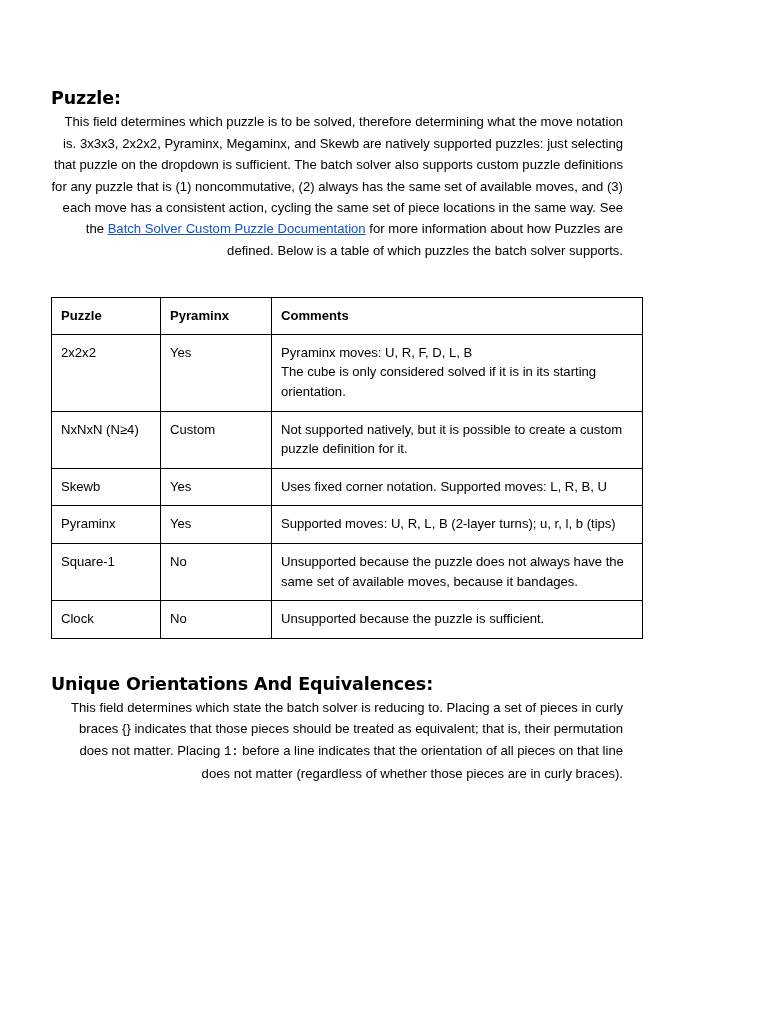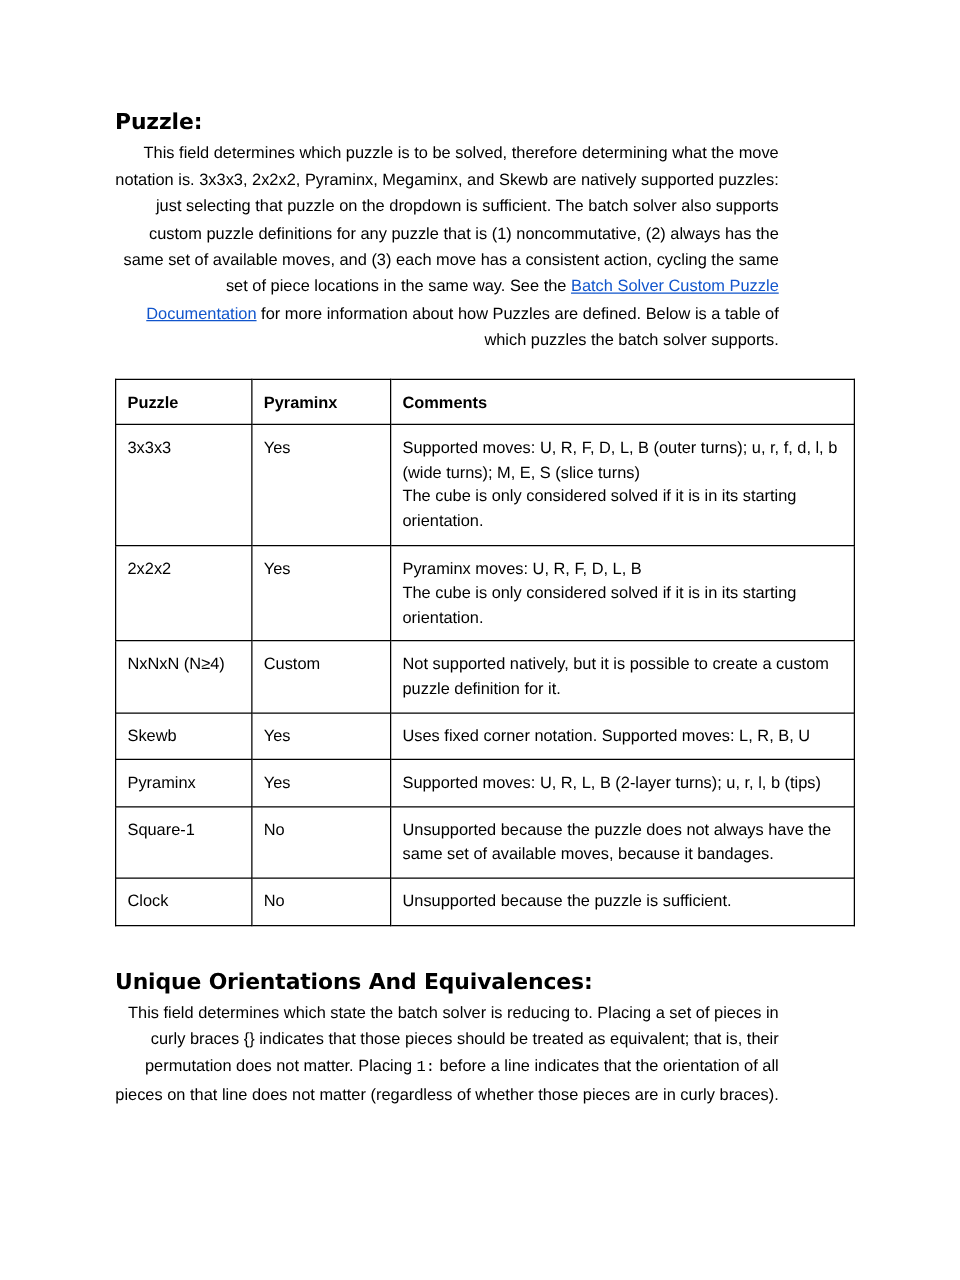--- a/index.html
+++ b/index.html
@@ -14,21 +14,21 @@
     font-family: "Liberation Sans", sans-serif;
     color: #000000;
     -webkit-font-smoothing: antialiased;
   }
   .page {
     position: relative;
     width: 712px;
     height: 1024px;
     background: #ffffff;
     box-sizing: border-box;
-    padding: 88px 89px 0 92px;
+    padding: 88px 89px 0 51px;
   }
   h1.section-heading {
     font-family: "DejaVu Sans", sans-serif;
     font-size: 17.5px;
     font-weight: bold;
     line-height: 1.22;
     margin: 0 0 2px 0;
     letter-spacing: -0.1px;
     color: #000;
   }
@@ -48,21 +48,21 @@
     color: #1155cc;
     text-decoration: underline;
   }
   code.mono {
     font-family: "Liberation Mono", monospace;
     font-size: 12.3px;
   }
   table.puzzle-table {
     border-collapse: collapse;
     width: 591px;
-    margin-top: 20px;
+    margin-top: 36px;
     table-layout: fixed;
   }
   table.puzzle-table th,
   table.puzzle-table td {
     border: 1.3px solid #000000;
     vertical-align: top;
     padding: 8px 9px 9px 9px;
     font-size: 13.1px;
     line-height: 19.6px;
     font-family: "Liberation Sans", sans-serif;
@@ -96,28 +96,20 @@
       <col class="c-comments">
     </colgroup>
     <thead>
       <tr>
         <th>Puzzle</th>
         <th>Pyraminx</th>
         <th>Comments</th>
       </tr>
     </thead>
     <tbody>
-      <tr>
-        <td>3x3x3</td>
-        <td>Yes</td>
-        <td class="cell-lines">
-          <span>Supported moves: U, R, F, D, L, B (outer turns); u, r, f, d, l, b (wide turns); M, E, S (slice turns)</span>
-          <span>The cube is only considered solved if it is in its starting orientation.</span>
-        </td>
-      </tr>
       <tr>
         <td>2x2x2</td>
         <td>Yes</td>
         <td class="cell-lines">
           <span>Pyraminx moves: U, R, F, D, L, B</span>
           <span>The cube is only considered solved if it is in its starting orientation.</span>
         </td>
       </tr>
       <tr>
         <td>NxNxN (N≥4)</td>

